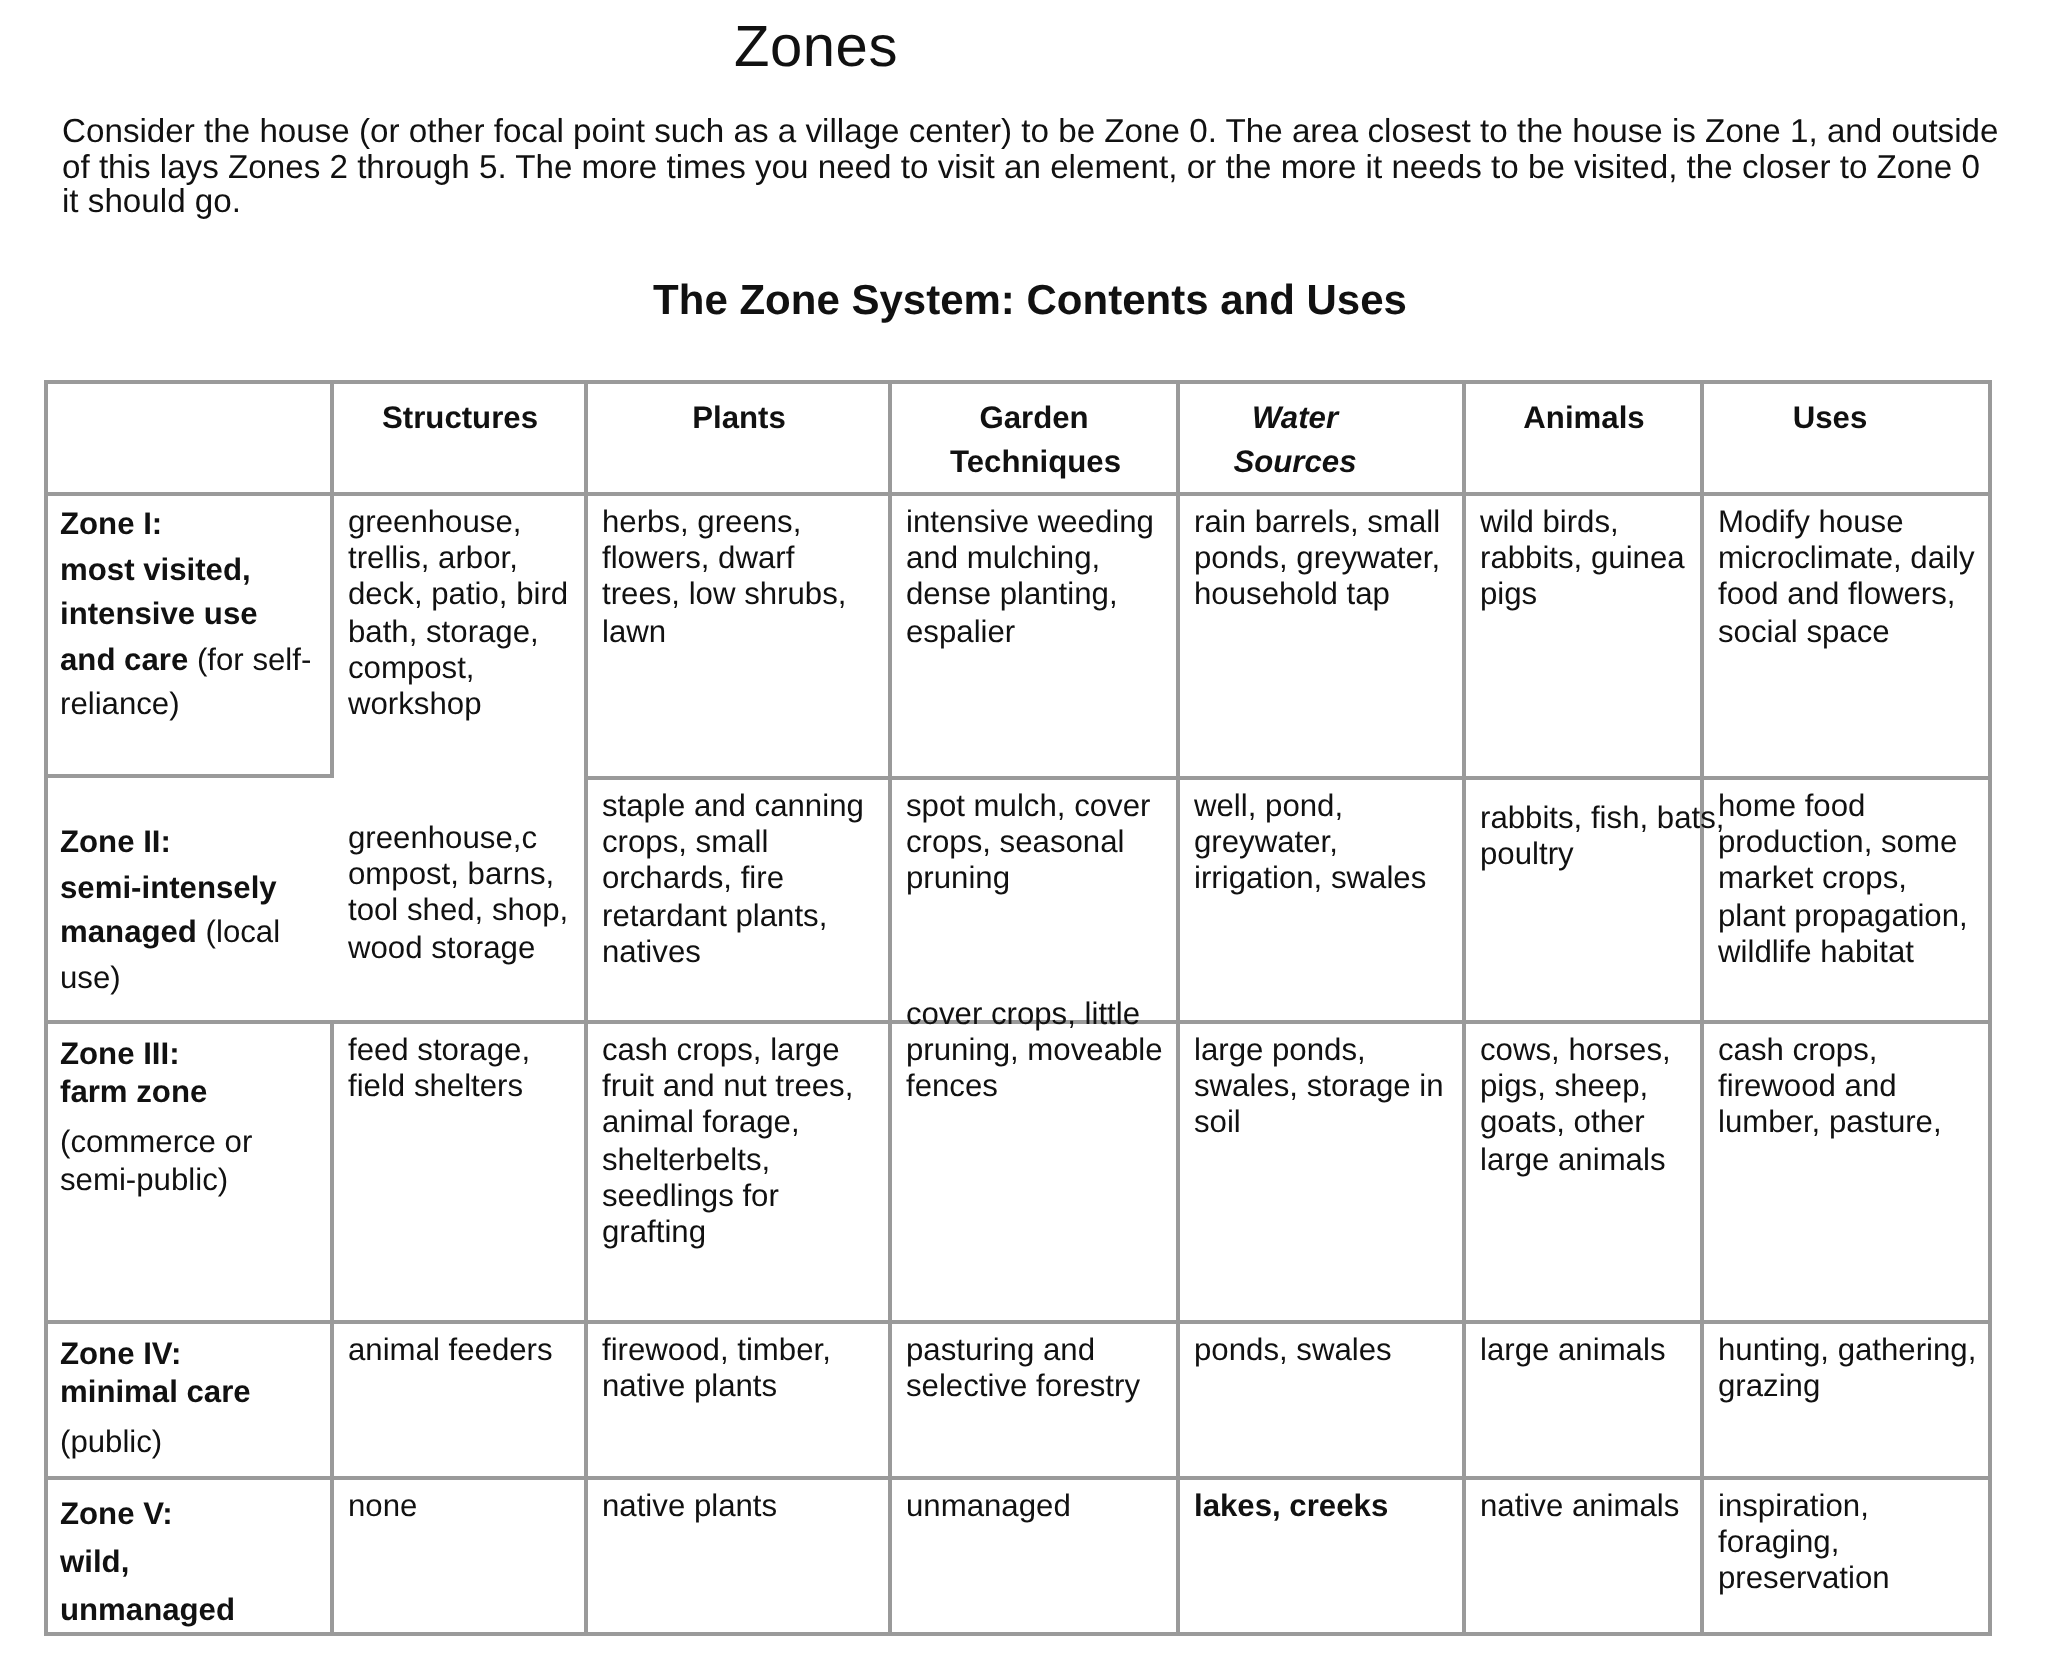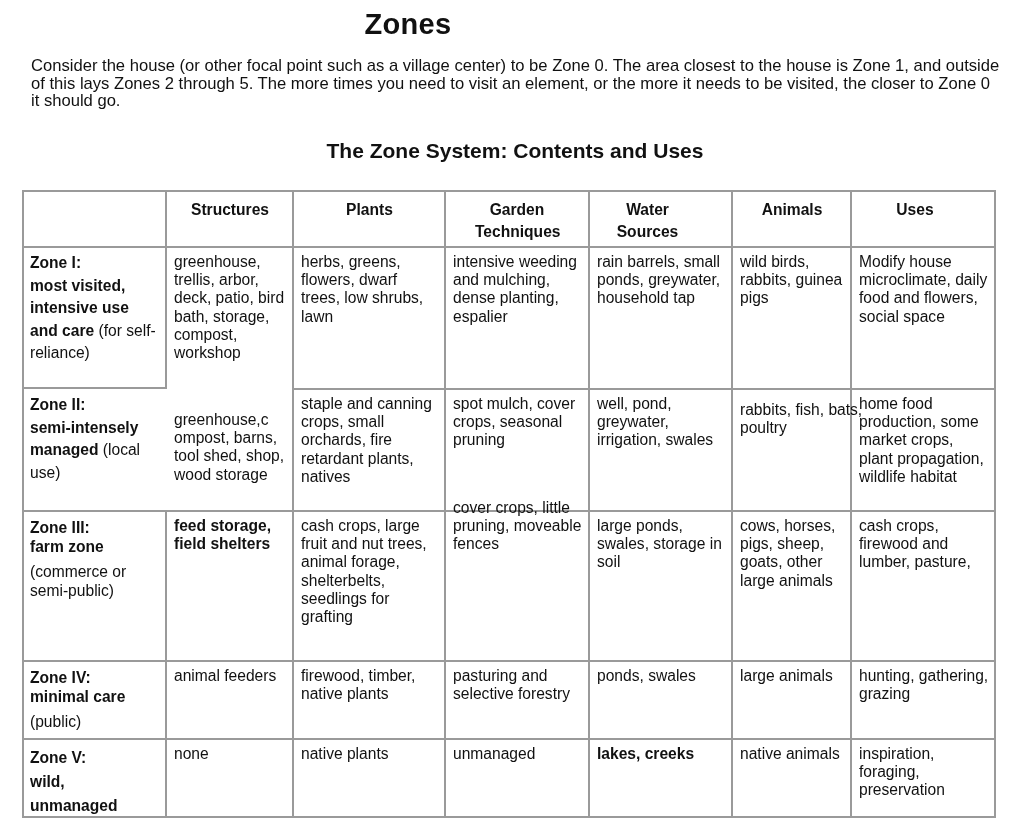--- a/index.html
+++ b/index.html
@@ -1,19 +1,19 @@
 <!DOCTYPE html>
 <html><head>
 <meta charset="utf-8">
 <style>
   html, body { margin: 0; padding: 0; background: #ffffff; }
   body { width: 1024px; height: 839px; position: relative; overflow: hidden;
          font-family: "Liberation Sans", "DejaVu Sans", sans-serif; color: #111; }
   .title { position: absolute; left: 0; width: 816px; top: 8px; text-align: center;
-           font-size: 29px; font-weight: bold; letter-spacing: 0.3px; }
+           font-size: 29px; font-weight: normal; letter-spacing: 0.3px; }
   .intro { position: absolute; left: 31px; width: 970px; top: 57px;
            font-size: 16.6px; line-height: 17.5px; }
   .subtitle { position: absolute; left: 0; width: 1030px; top: 139px; text-align: center;
               font-size: 21px; font-weight: bold; }
   .tbl { position: absolute; left: 22px; top: 190px; width: 974px; height: 628px; }
   .cell { position: absolute; box-sizing: border-box; padding: 6px 7px 0 8px;
           font-size: 15.6px; line-height: 18.2px; }
   .line { position: absolute; background: #9a9a9a; }
   .hdr { font-weight: bold; text-align: center; padding-top: 9px; line-height: 22px; }
   .lbl { line-height: 22.5px; padding-top: 5px; }
@@ -46,53 +46,53 @@
   <div class="line" style="left:0;top:197px;width:145px;height:2px;"></div>
   <div class="line" style="left:270px;top:198px;width:704px;height:2px;"></div>
   <div class="line" style="left:0;top:320px;width:974px;height:2px;"></div>
   <div class="line" style="left:0;top:470px;width:974px;height:2px;"></div>
   <div class="line" style="left:0;top:548px;width:974px;height:2px;"></div>
 
   <div class="cell hdr" style="left:0;top:0;width:144px;height:57px;"></div>
   <div class="cell hdr" style="left:144px;top:0;width:127px;height:57px;">Structures</div>
   <div class="cell hdr" style="left:271px;top:0;width:152px;height:57px;">Plants</div>
   <div class="cell hdr" style="left:423px;top:0;width:144px;height:57px;padding-left:30px;padding-right:30px;">Garden Techniques</div>
-  <div class="cell hdr" style="left:567px;top:0;width:116px;height:57px;">Water Sources</div>
+  <div class="cell hdr" style="left:567px;top:0;width:116px;height:57px;font-style:italic;">Water Sources</div>
   <div class="cell hdr" style="left:710px;top:0;width:119px;height:57px;">Animals</div>
   <div class="cell hdr" style="left:829px;top:0;width:127px;height:57px;">Uses</div>
 
   <div class="cell lbl" style="left:0;top:57px;width:144px;height:141px;">
     <b>Zone I:</b><br>
     <b>most visited, intensive use and care</b><span> (for self-reliance)</span>
   </div>
   <div class="cell" style="left:144px;top:57px;width:127px;height:141px;">greenhouse, trellis, arbor, deck, patio, bird bath, storage, compost, workshop</div>
   <div class="cell" style="left:271px;top:57px;width:152px;height:141px;">herbs, greens, flowers, dwarf trees, low shrubs, lawn</div>
   <div class="cell" style="left:423px;top:57px;width:144px;height:178px;">intensive weeding and mulching, dense planting, espalier</div>
   <div class="cell" style="left:567px;top:57px;width:143px;height:141px;">rain barrels, small ponds, greywater, household tap</div>
   <div class="cell" style="left:710px;top:57px;width:119px;height:141px;">wild birds, rabbits, guinea pigs</div>
   <div class="cell" style="left:829px;top:57px;width:145px;height:141px;">Modify house microclimate, daily food and flowers, social space</div>
 
-  <div class="cell lbl" style="left:0;top:199px;width:144px;height:142px;">
+  <div class="cell lbl" style="left:0;top:216px;width:144px;height:142px;">
     <b>Zone II:</b><br>
     <b>semi-intensely managed</b><span> (local use)</span>
   </div>
   <div class="cell" style="left:144px;top:199px;width:127px;height:122px;margin-top:16px;">greenhouse,c ompost, barns, tool shed, shop, wood storage</div>
   <div class="cell" style="left:271px;top:199px;width:152px;height:122px;">staple and canning crops, small orchards, fire retardant plants, natives</div>
   <div class="cell" style="left:423px;top:199px;width:144px;height:122px;border-radius:21px;">spot mulch, cover crops, seasonal pruning</div>
   <div class="cell" style="left:567px;top:199px;width:143px;height:122px;">well, pond, greywater, irrigation, swales</div>
   <div class="cell" style="left:710px;top:205px;width:143px;height:122px;">rabbits, fish, bats, poultry</div>
   <div class="cell" style="left:829px;top:199px;width:145px;height:122px;">home food production, some market crops, plant propagation, wildlife habitat</div>
 
   <div class="cell lbl" style="left:0;top:321px;width:144px;height:150px;line-height:19px;padding-top:7px;">
     <b>Zone III:</b><br>
     <b>farm zone</b>
     <span class="gap"></span>
     <span>(commerce or semi-public)</span>
   </div>
-  <div class="cell" style="left:144px;top:321px;width:127px;height:150px;font-weight:bold;">feed storage, field shelters</div>
+  <div class="cell" style="left:144px;top:321px;width:127px;height:150px;">feed storage, field shelters</div>
   <div class="cell" style="left:271px;top:321px;width:152px;height:150px;border-radius:13px;">cash crops, large fruit and nut trees, animal forage, shelterbelts, seedlings for grafting</div>
   <div class="cell" style="left:423px;top:303px;width:144px;height:150px;">cover crops, little pruning, moveable fences</div>
   <div class="cell" style="left:567px;top:321px;width:143px;height:150px;">large ponds, swales, storage in soil</div>
   <div class="cell" style="left:710px;top:321px;width:119px;height:150px;">cows, horses, pigs, sheep, goats, other large animals</div>
   <div class="cell" style="left:829px;top:321px;width:145px;height:150px;">cash crops, firewood and lumber, pasture,</div>
 
   <div class="cell lbl" style="left:0;top:471px;width:144px;height:78px;line-height:19px;padding-top:7px;">
     <b>Zone IV:</b><br>
     <b>minimal care</b>
     <span class="gap"></span>

